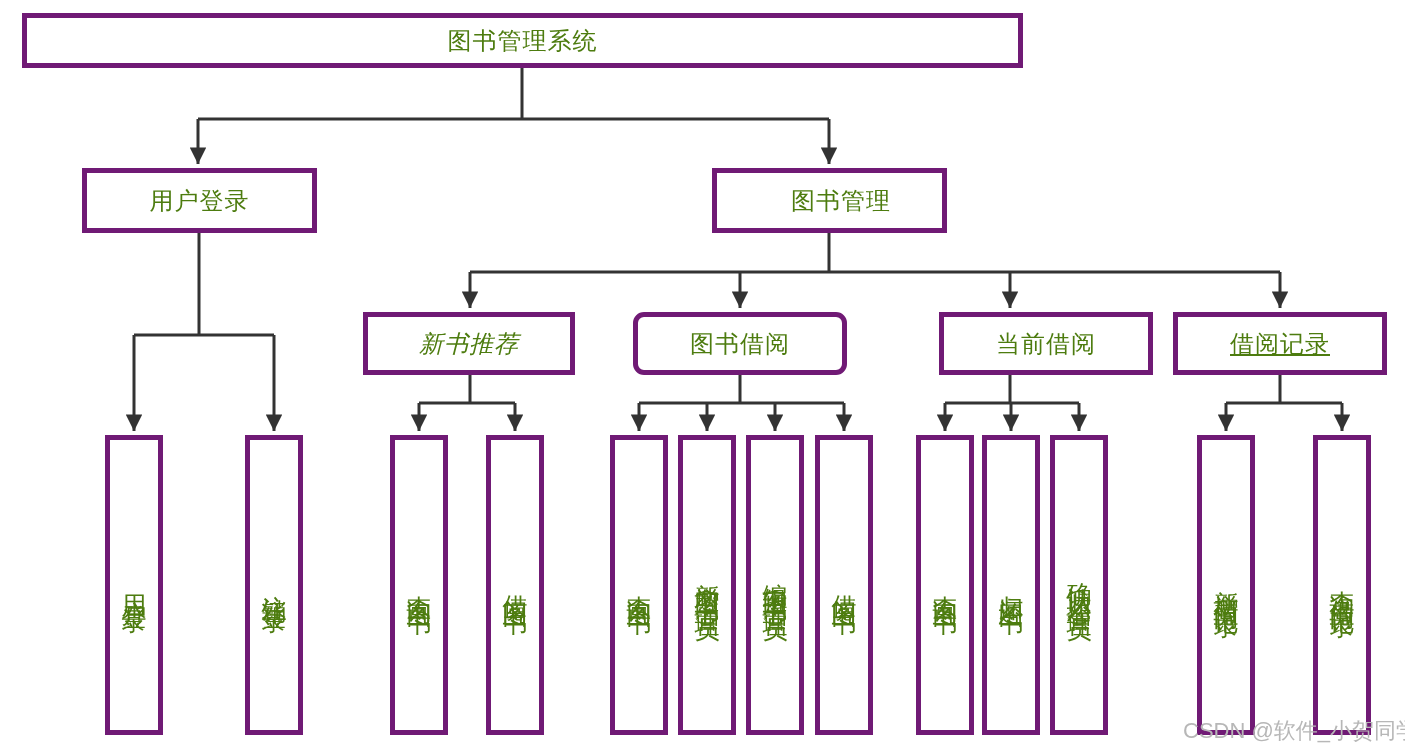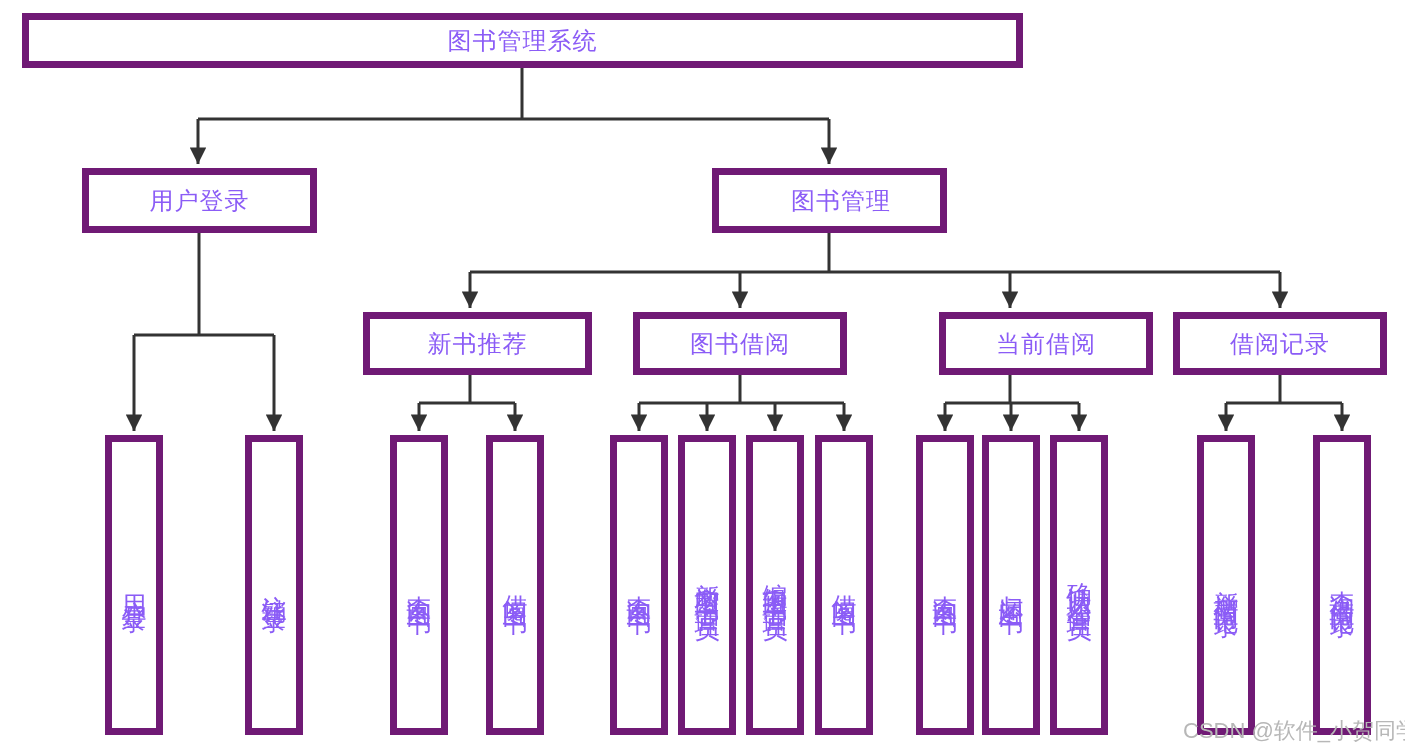--- a/index.html
+++ b/index.html
@@ -20,27 +20,27 @@
     position: absolute;
     left: 0;
     top: 0;
     width: 1405px;
     height: 747px;
     pointer-events: none;
   }
   .box {
     position: absolute;
     box-sizing: border-box;
-    border: 7px solid #701a75;
+    border: 5px solid #701a75;
     background: #ffffff;
     display: flex;
     align-items: center;
     justify-content: center;
     text-align: center;
-    color: #8b5cf6;
+    color: #4d7c0f;
   }
   .box.h {
     font-size: 24px;
     letter-spacing: 1px;
   }
   .box.v {
     writing-mode: vertical-rl;
     text-orientation: mixed;
     font-size: 25px;
     line-height: 1;
@@ -102,24 +102,24 @@
     <path d="M1280,375 V403 M1226,403 H1342" stroke="#333333" stroke-width="3" fill="none"></path>
     <line x1="1226" y1="403" x2="1226" y2="431" stroke="#333333" stroke-width="3" marker-end="url(#arrow)"></line>
     <line x1="1342" y1="403" x2="1342" y2="431" stroke="#333333" stroke-width="3" marker-end="url(#arrow)"></line>
   </svg>
 
   <div class="box h" style="left:22px; top:13px; width:1001px; height:55px;">图书管理系统</div>
 
   <div class="box h" style="left:82px; top:168px; width:235px; height:65px;">用户登录</div>
   <div class="box h" style="left:712px; top:168px; width:235px; height:65px;padding-left:23px;">图书管理</div>
 
-  <div class="box h" style="left:363px; top:312px; width:229px; height:63px;">新书推荐</div>
-  <div class="box h" style="left:633px; top:312px; width:214px; height:63px;">图书借阅</div>
+  <div class="box h" style="left:363px; top:312px; width:212px; height:63px;font-style:italic;">新书推荐</div>
+  <div class="box h" style="left:633px; top:312px; width:214px; height:63px;border-radius:11px;">图书借阅</div>
   <div class="box h" style="left:903px; top:312px; width:214px; height:63px;margin-left:36px;">当前借阅</div>
-  <div class="box h" style="left:1173px; top:312px; width:214px; height:63px;">借阅记录</div>
+  <div class="box h" style="left:1173px; top:312px; width:214px; height:63px;text-decoration:underline;">借阅记录</div>
 
   <div class="box v" style="left:105px; top:435px; width:58px; height:300px;">用户登录</div>
   <div class="box v" style="left:245px; top:435px; width:58px; height:300px;">注销登录</div>
 
   <div class="box v" style="left:390px; top:435px; width:58px; height:300px;">查询图书</div>
   <div class="box v" style="left:486px; top:435px; width:58px; height:300px;">借阅图书</div>
 
   <div class="box v" style="left:610px; top:435px; width:58px; height:300px;">查询图书</div>
   <div class="box v" style="left:678px; top:435px; width:58px; height:300px;">新增图书（管理员）</div>
   <div class="box v" style="left:746px; top:435px; width:58px; height:300px;">编辑图书（管理员）</div>

